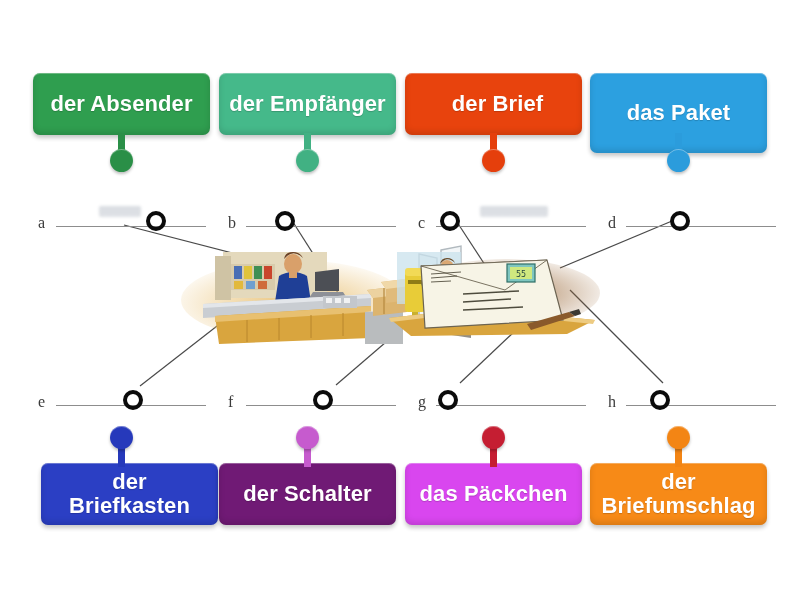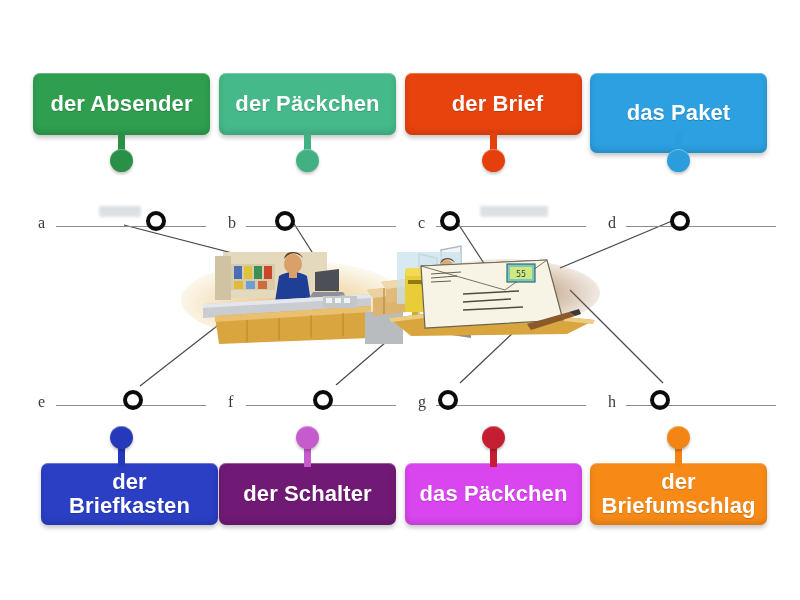--- a/index.html
+++ b/index.html
@@ -192,21 +192,21 @@
     <path d="M394 74 L404 71 L406 76 L400 78z" fill="#3c3a33"></path>
   </svg>
 
   <div id="chips-top">
       <div class="chip" style="left: 33px; top: 73px; width: 177px; height: 62px; background: rgb(47, 158, 79);">
         <span class="txt">der Absender</span>
       </div>
       <div class="peg" style="background: rgb(42, 143, 71); left: 117.5px; top: 133px; height: 31px;"></div>
       <div class="knob" style="background: rgb(42, 143, 71); left: 109.5px; top: 148.5px;"></div>
       <div class="chip" style="left: 219px; top: 73px; width: 177px; height: 62px; background: rgb(69, 185, 138);">
-        <span class="txt">der Päckchen</span>
+        <span class="txt">der Empfänger</span>
       </div>
       <div class="peg" style="background: rgb(65, 177, 131); left: 303.5px; top: 133px; height: 31px;"></div>
       <div class="knob" style="background: rgb(65, 177, 131); left: 295.5px; top: 148.5px;"></div>
       <div class="chip" style="left: 405px; top: 73px; width: 177px; height: 62px; background: rgb(232, 67, 13); padding-left: 16px;">
         <span class="txt">der Brief</span>
       </div>
       <div class="peg" style="background: rgb(229, 63, 12); left: 489.5px; top: 133px; height: 31px;"></div>
       <div class="knob" style="background: rgb(229, 63, 12); left: 481.5px; top: 148.5px;"></div>
       <div class="chip" style="left: 590px; top: 73px; width: 177px; height: 80px; background: rgb(44, 160, 224);">
         <span class="txt">das Paket</span>

